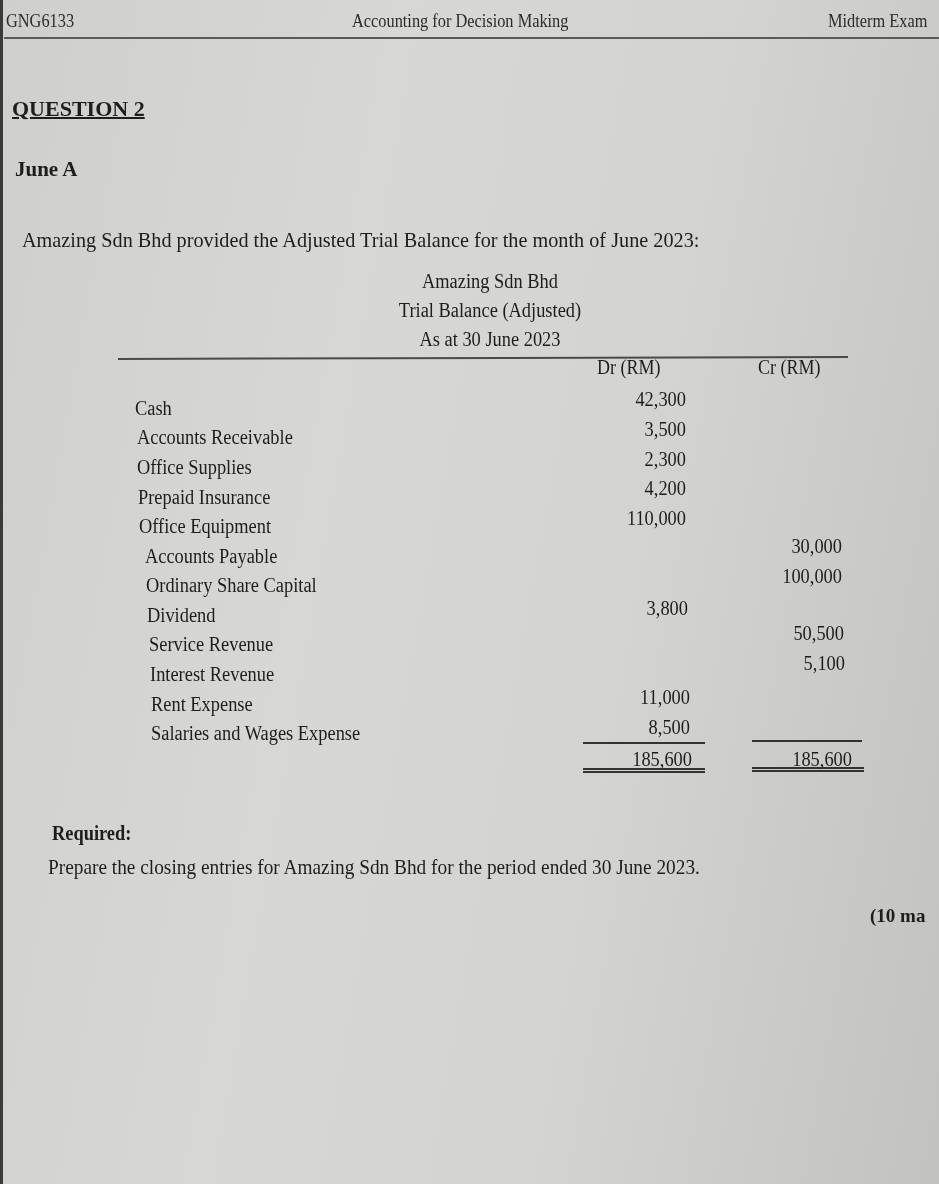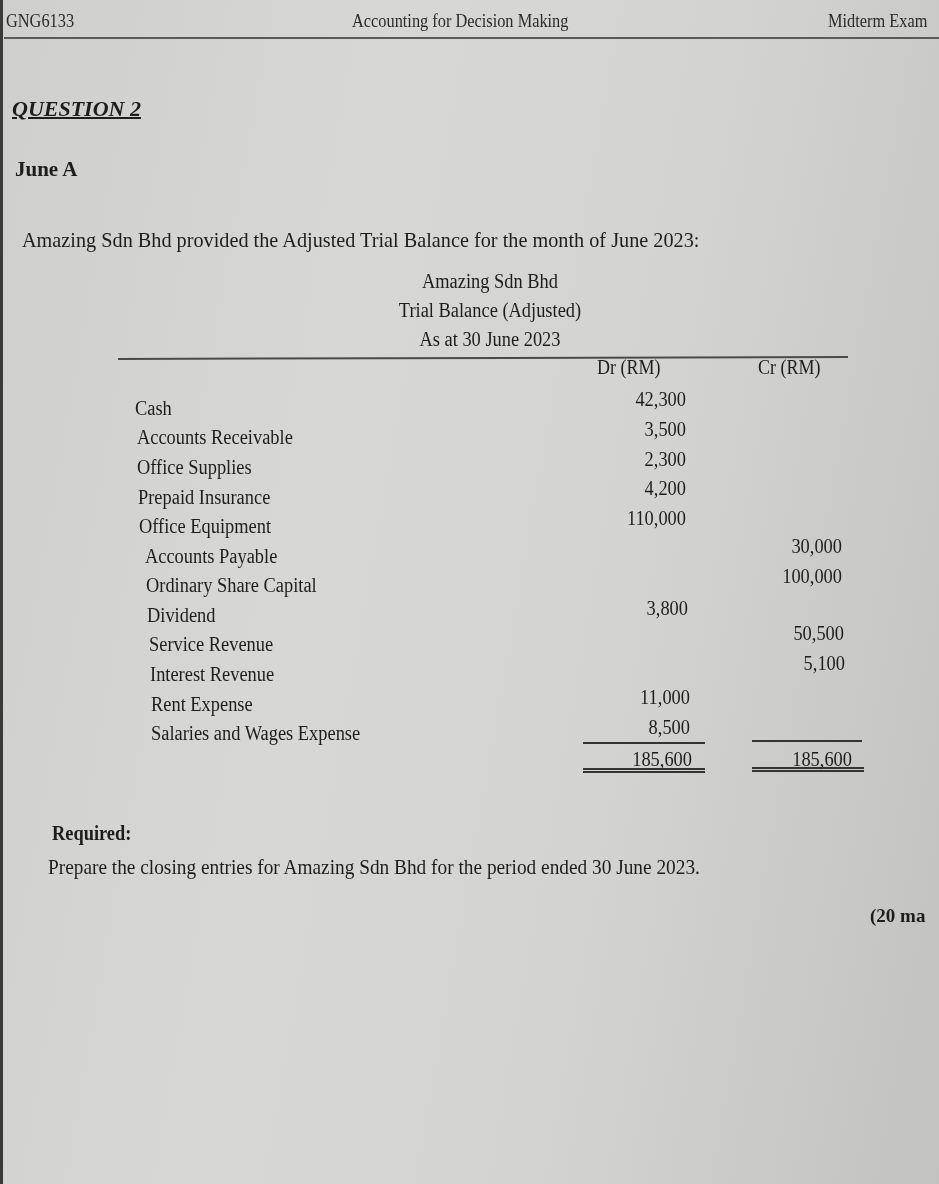--- a/index.html
+++ b/index.html
@@ -5,21 +5,21 @@
   html, body { margin: 0; padding: 0; }
   body {
     width: 939px; height: 1184px; overflow: hidden; position: relative;
     background: linear-gradient(100deg, #cfd0cd 0%, #d7d8d5 35%, #d3d4d1 65%, #c2c3c0 100%);
     font-family: "Liberation Serif", serif; color: #1d1d1d;
   }
   .page-edge { position: absolute; left: 0; top: 0; bottom: 0; width: 3px; background: #3a3a3a; }
   .abs { position: absolute; white-space: nowrap; }
   .hdr { font-size: 19px; top: 10px; transform: scaleX(0.86); transform-origin: left top; color: #2a2a2a; }
   .hdr-rule { position: absolute; left: 4px; right: 0; top: 37px; height: 2px; background: #5a5a5a; }
-  .q-title { left: 12px; top: 96px; font-size: 22px; font-weight: bold; text-decoration: underline; text-decoration-thickness: 2px; font-style: italic; }
+  .q-title { left: 12px; top: 96px; font-size: 22px; font-weight: bold; text-decoration: underline; text-decoration-thickness: 2px; }
   .part { left: 15px; top: 157px; font-size: 21px; font-weight: bold; }
   .intro { left: 22px; top: 227px; font-size: 22px; transform: scaleX(0.92); transform-origin: left top; }
   .tb-head { left: 0; width: 980px; text-align: center; font-size: 20px; transform: scaleX(0.92); transform-origin: 490px top; }
   .tb-rule { position: absolute; left: 118px; width: 730px; top: 357px; height: 2px; background: #4a4a4a; transform: rotate(-0.15deg); }
   .col-head { font-size: 20px; top: 356px; transform: scaleX(0.9); transform-origin: left top; }
   .acct { font-size: 20px; transform: scaleX(0.92); transform-origin: left top; }
   .amt { font-size: 20px; text-align: right; width: 120px; transform: scaleX(0.92); transform-origin: right top; }
   .line { position: absolute; height: 1.5px; background: #333; }
   .req-title { left: 52px; top: 822px; font-size: 20px; font-weight: bold; transform: scaleX(0.92); transform-origin: left top; }
   .req-text { left: 48px; top: 855px; font-size: 21px; transform: scaleX(0.92); transform-origin: left top; }
@@ -106,13 +106,13 @@
   </div>
 
   <div class="line" style="left:583px;top:768px;width:122px;"></div>
   <div class="line" style="left:583px;top:771px;width:122px;"></div>
   <div class="line" style="left:752px;top:767px;width:112px;"></div>
   <div class="line" style="left:752px;top:770px;width:112px;"></div>
 </div>
 
 <div class="abs req-title">Required:</div>
 <div class="abs req-text">Prepare the closing entries for Amazing Sdn Bhd for the period ended 30 June 2023.</div>
-<div class="abs marks">(20 ma</div>
+<div class="abs marks">(10 ma</div>
 
 </body></html>

